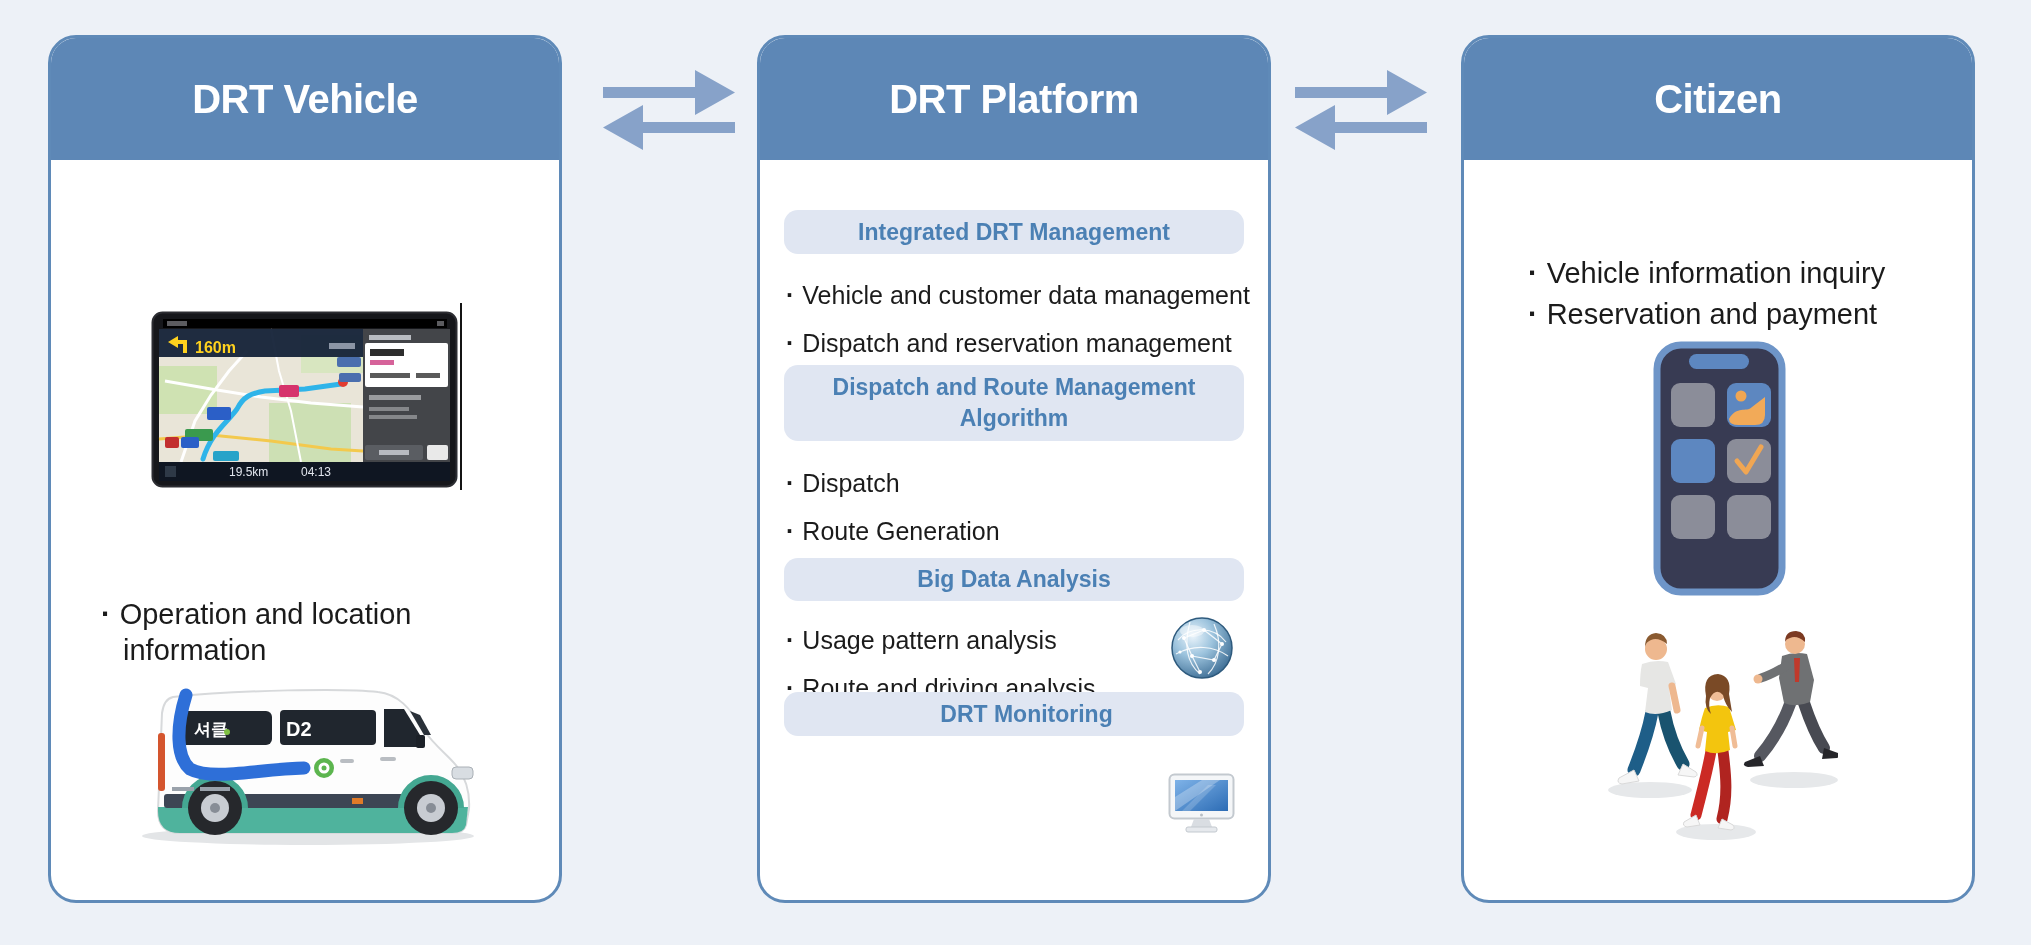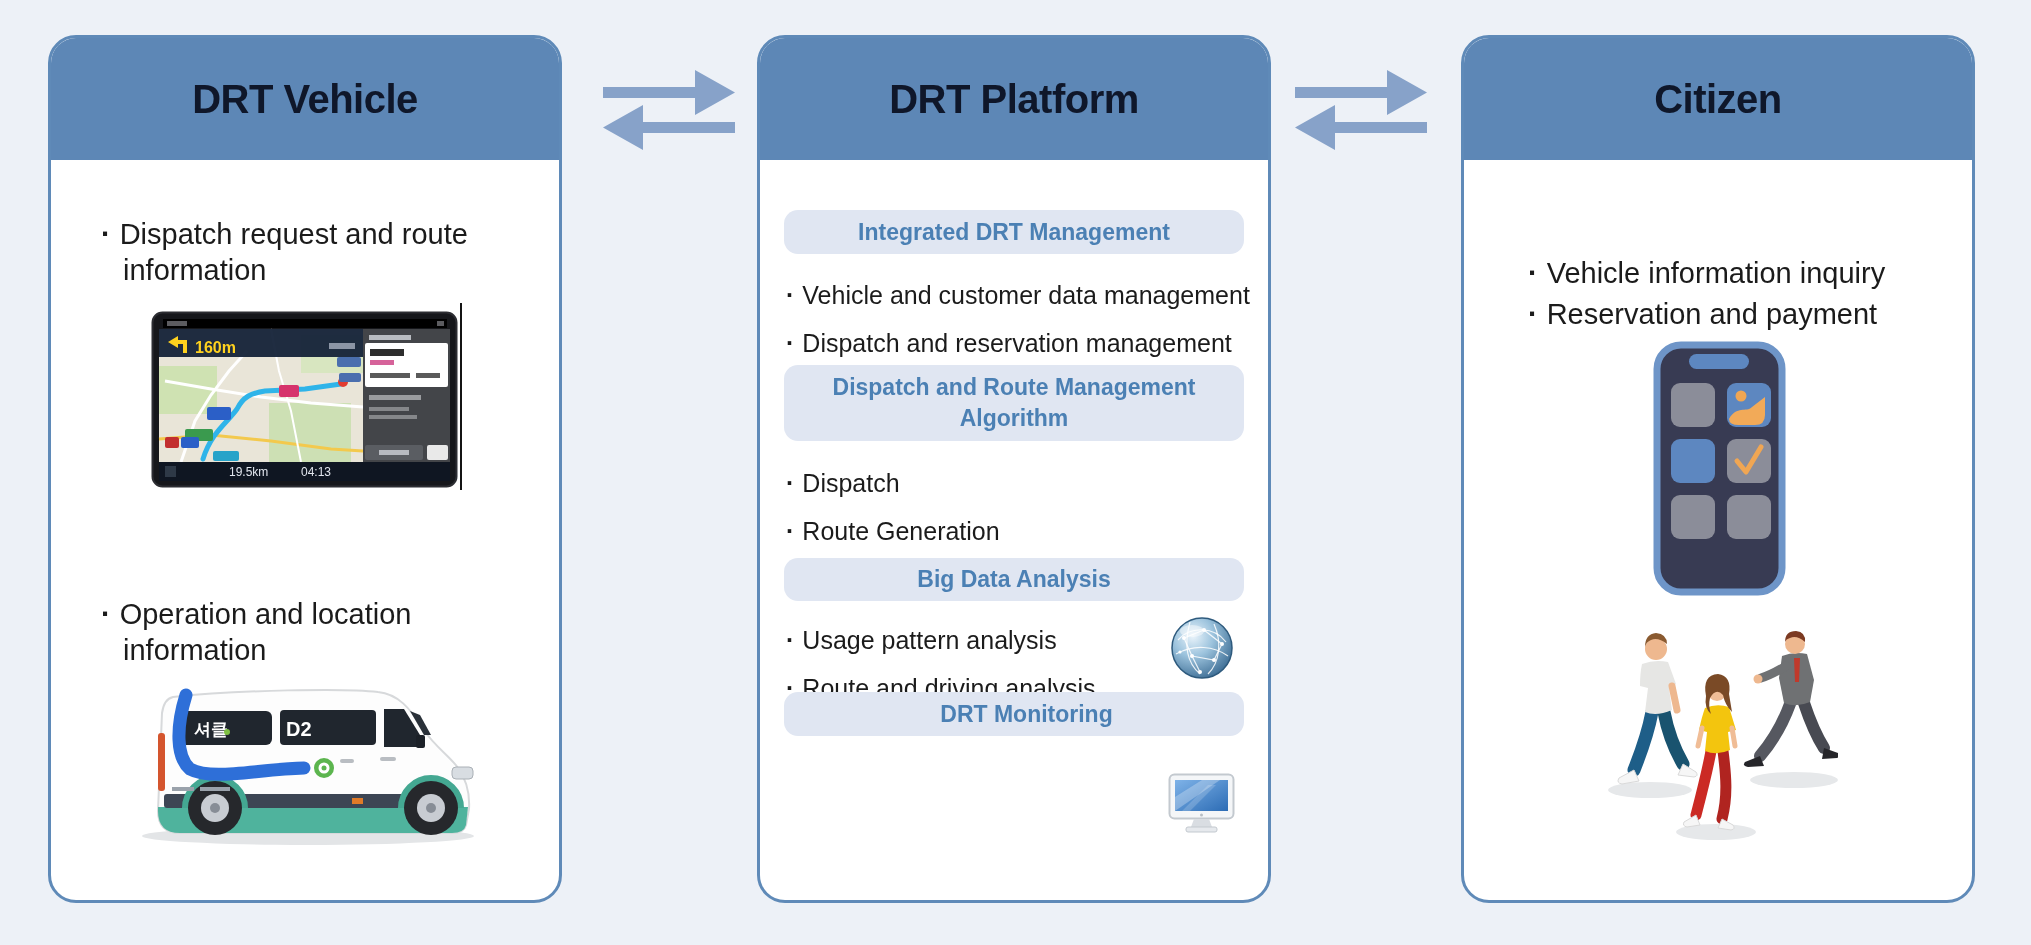--- a/index.html
+++ b/index.html
@@ -7,21 +7,21 @@
     --pilltx:#4b80b4; --text:#1b1b1b; --arrow:#87a2c9;
   }
   *{margin:0;padding:0;box-sizing:border-box;}
   html,body{width:2031px;height:945px;}
   body{background:var(--bg);font-family:"Liberation Sans",sans-serif;color:var(--text);}
   .stage{position:relative;width:2031px;height:945px;overflow:hidden;}
   .panel{position:absolute;top:35px;width:514px;height:868px;background:#fff;
          border:3px solid var(--brd);border-radius:28px;overflow:hidden;}
   .panel-header{position:absolute;top:0;left:0;right:0;height:122px;background:var(--hdr);
          display:flex;align-items:center;justify-content:center;}
-  .panel-title{color:#0f172a;font-size:40px;font-weight:700;letter-spacing:-.5px;}
+  .panel-title{color:#ffffff;font-size:40px;font-weight:700;letter-spacing:-.5px;}
   .bullet{position:absolute;font-size:29px;line-height:36px;padding-left:22px;text-indent:-22px;}
   .bullet::before{content:"·";font-weight:700;margin-right:9px;}
   .arrows{position:absolute;top:64px;}
   .pill{position:absolute;left:24px;width:460px;background:var(--pillbg);border-radius:14px;
         color:var(--pilltx);font-weight:700;font-size:23px;text-align:center;
         display:flex;align-items:center;justify-content:center;line-height:31px;}
   .pbullets{position:absolute;left:26px;}
   .pbullet{font-size:25px;line-height:38px;padding-left:19px;text-indent:-19px;margin-top:10px;}
   .pbullet::before{content:"·";font-weight:700;margin-right:8px;}
   .cbullets{position:absolute;left:64px;top:178px;margin-top:37px;}
@@ -34,21 +34,20 @@
 </head>
 <body>
 
 <div class="stage">
 
   <section class="panel" style="left:48px;">
     <header class="panel-header">
       <h2 class="panel-title">DRT Vehicle</h2>
     </header>
 
-    <div class="bullet" style="left:50px;top:178px;width:400px;">Dispatch request and route information</div>
 
     <svg class="img" style="left:100px;top:273px;" width="307" height="177" viewBox="0 0 307 177">
       <rect x="1.5" y="1.5" width="304" height="174" rx="10" fill="#16171b" stroke="#2c2d32" stroke-width="2"></rect>
       <rect x="12" y="8" width="284" height="9" fill="#000"></rect>
       <rect x="16" y="10" width="20" height="5" fill="#5c5c60"></rect>
       <rect x="286" y="10" width="7" height="5" fill="#5c5c60"></rect>
       <g>
         <rect x="8" y="18" width="204" height="133" fill="#e9e5d8"></rect>
         <rect x="8" y="55" width="58" height="48" fill="#cfe2b2"></rect>
         <rect x="118" y="92" width="82" height="59" fill="#cde0b4"></rect>

